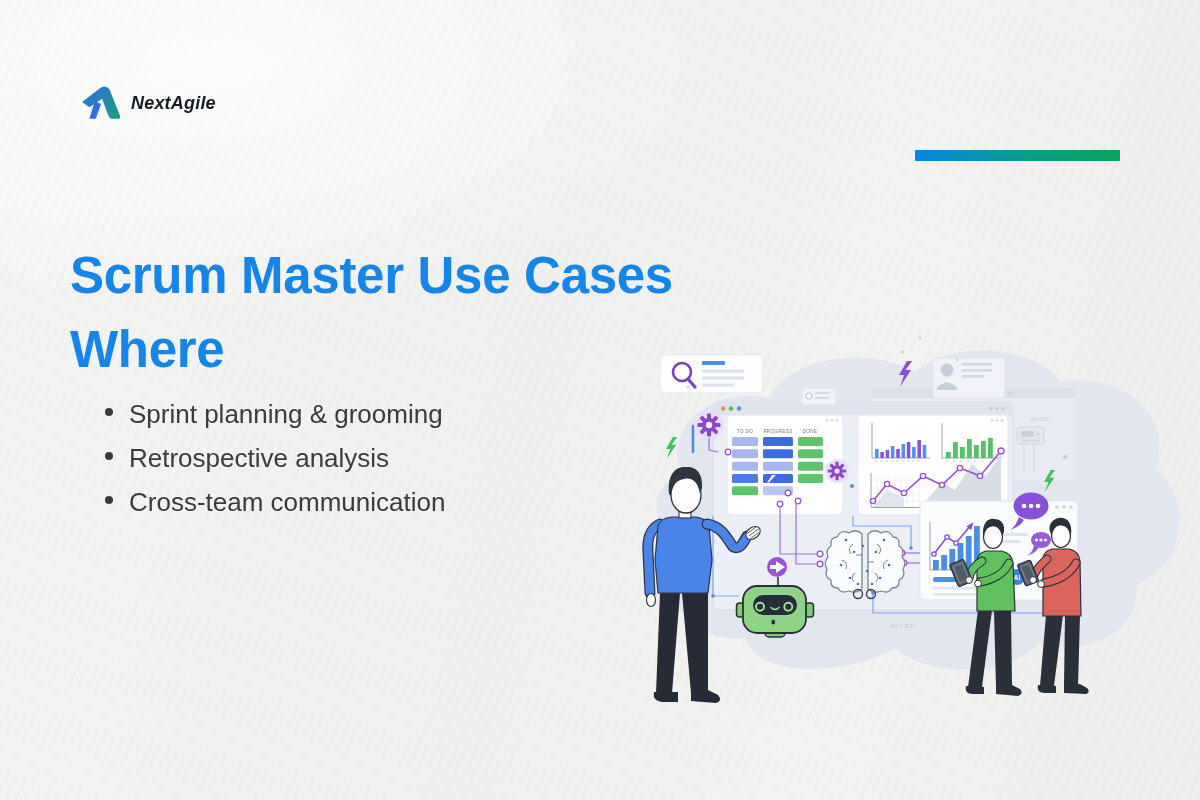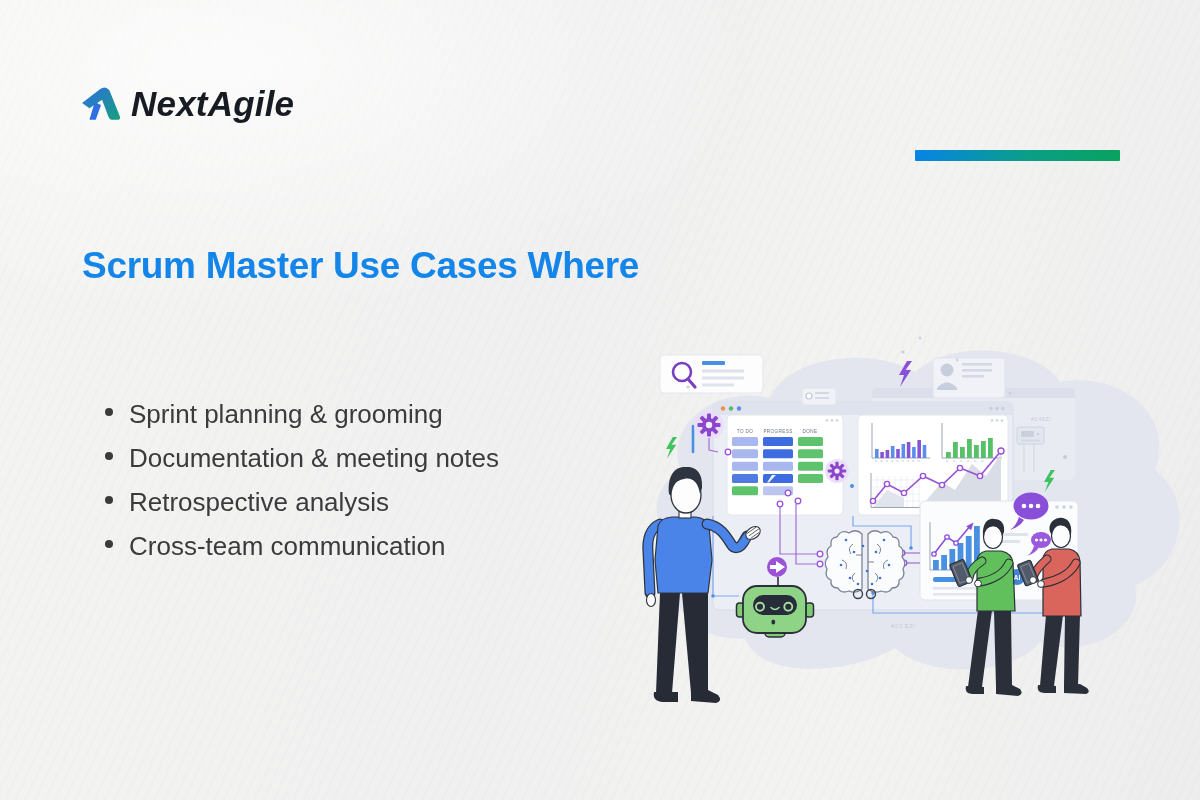--- a/index.html
+++ b/index.html
@@ -6,28 +6,28 @@
   .page{
     position:relative;width:1200px;height:800px;overflow:hidden;
     font-family:"Liberation Sans",sans-serif;
     background:
       radial-gradient(900px 420px at 18% 8%, rgba(255,255,255,.75), rgba(255,255,255,0) 60%),
       repeating-linear-gradient(115deg, rgba(208,210,216,.10) 0 2px, rgba(255,255,255,0) 2px 9px),
       linear-gradient(100deg,#f4f4f2 0%,#f0f0f0 45%,#f3f3f1 72%,#ededee 100%);
   }
   .logo{position:absolute;left:80px;top:84px;display:flex;align-items:center;}
   .logo-mark{width:42px;height:38px;display:block;}
-  .logo-text{margin-left:9px;font-size:35px;font-style:italic;font-weight:600;color:#171c24;letter-spacing:.2px;}
+  .logo-text{margin-left:9px;font-size:18px;font-style:italic;font-weight:600;color:#171c24;letter-spacing:.2px;}
   .divider-bar{
     position:absolute;left:915px;top:150px;width:205px;height:11px;border-radius:1px;
     background:linear-gradient(90deg,#0784e6 0%,#0a9f87 55%,#09a25f 100%);
   }
   .page-title{
-    position:absolute;left:82px;top:239px;margin:0;width:760px;
-    font-size:37px;line-height:1.45;font-weight:bold;color:#1485e9;letter-spacing:-.3px;
+    position:absolute;left:70px;top:239px;margin:0;width:760px;
+    font-size:51px;line-height:1.45;font-weight:bold;color:#1485e9;letter-spacing:-.3px;
   }
   .page-title span{display:block;}
   .bullet-list{position:absolute;left:102px;top:399px;margin:0;padding:0;list-style:none;}
   .bullet-list li{
     position:relative;padding-left:27px;margin-bottom:14px;
     font-size:26px;line-height:1.16;color:#3b3b3b;
   }
   .bullet-list li::before{
     content:"";position:absolute;left:3px;top:9px;width:8px;height:8px;border-radius:50%;background:#3b3b3b;
   }
@@ -54,21 +54,20 @@
   </div>
 
   <div class="divider-bar"></div>
 
   <h1 class="page-title">
     <span>Scrum Master Use Cases Where</span>
   </h1>
 
   <ul class="bullet-list">
     <li>Sprint planning &amp; grooming</li>
-    <li>Documentation &amp; meeting notes</li>
     <li>Retrospective analysis</li>
     <li>Cross-team communication</li>
   </ul>
 
   <svg class="illustration" viewBox="0 0 580 400">
     <defs>
       <path id="bolt" d="M8 0 L0 14 L5 14 L1 26 L12 9 L6.5 9 L13 0 Z"></path>
     </defs>
 
     <path fill="#e3e6ee" d="M60 140 C45 95 95 55 150 68 C165 28 250 15 295 42 C330 10 415 14 440 52 C505 40 555 90 535 140 C575 170 565 235 515 255 C525 300 465 330 420 312 C395 345 310 350 275 318 C230 345 140 350 125 308 C70 315 30 255 55 205 C25 190 35 155 60 140 Z"></path>

